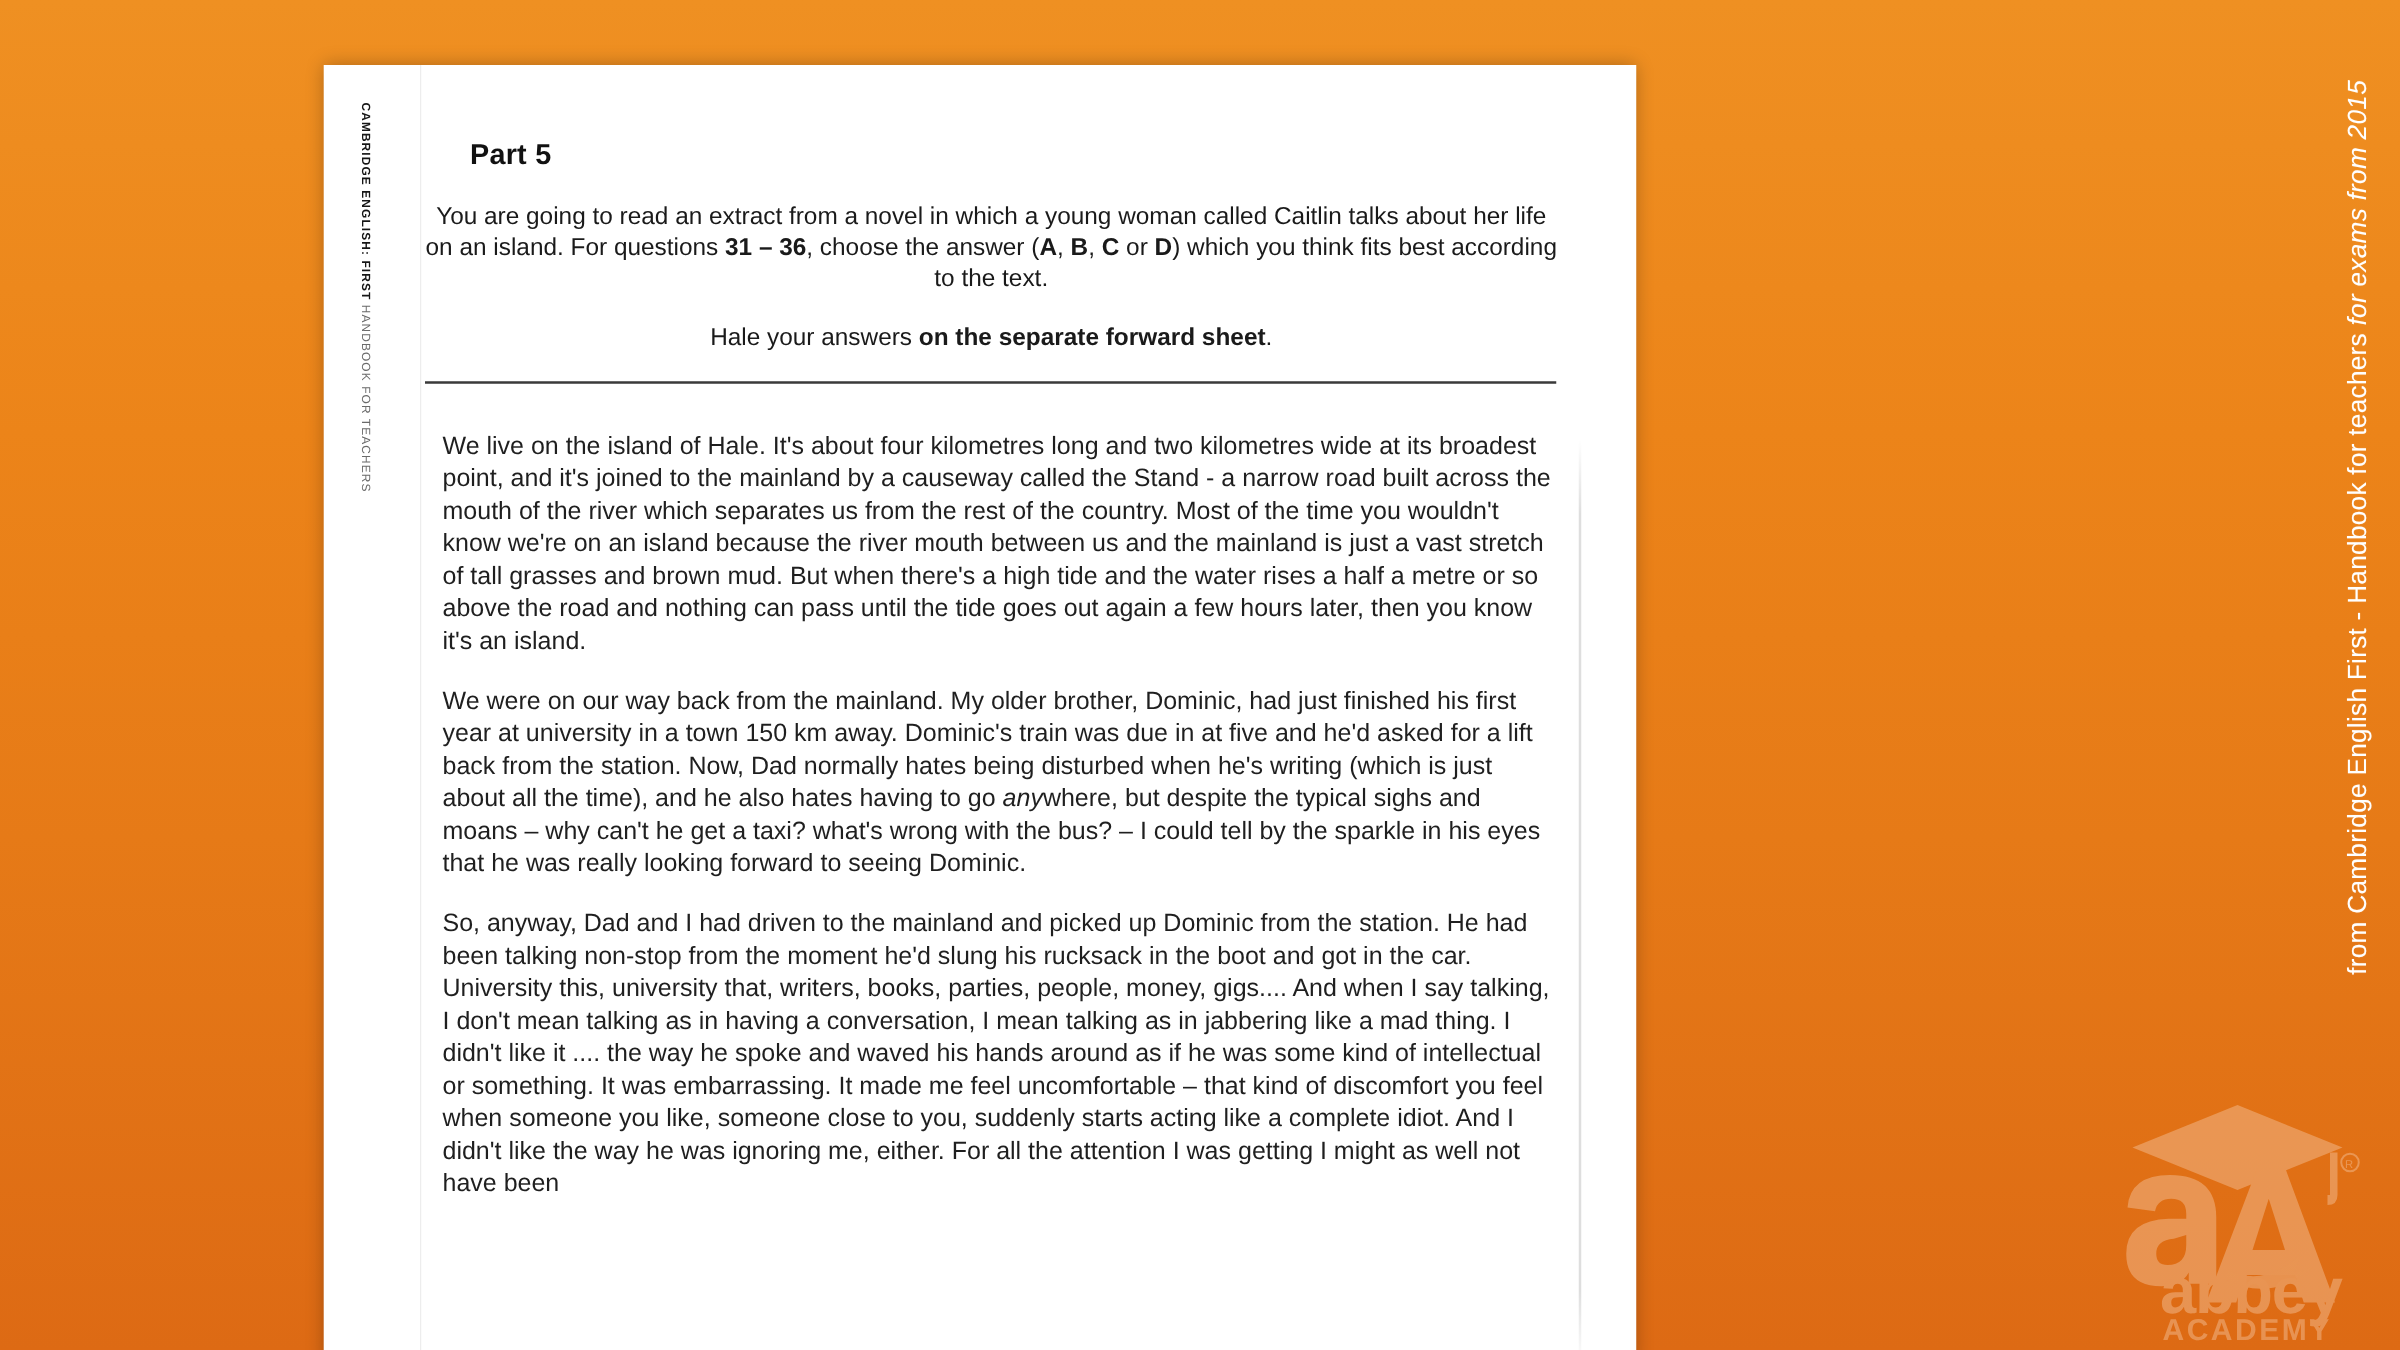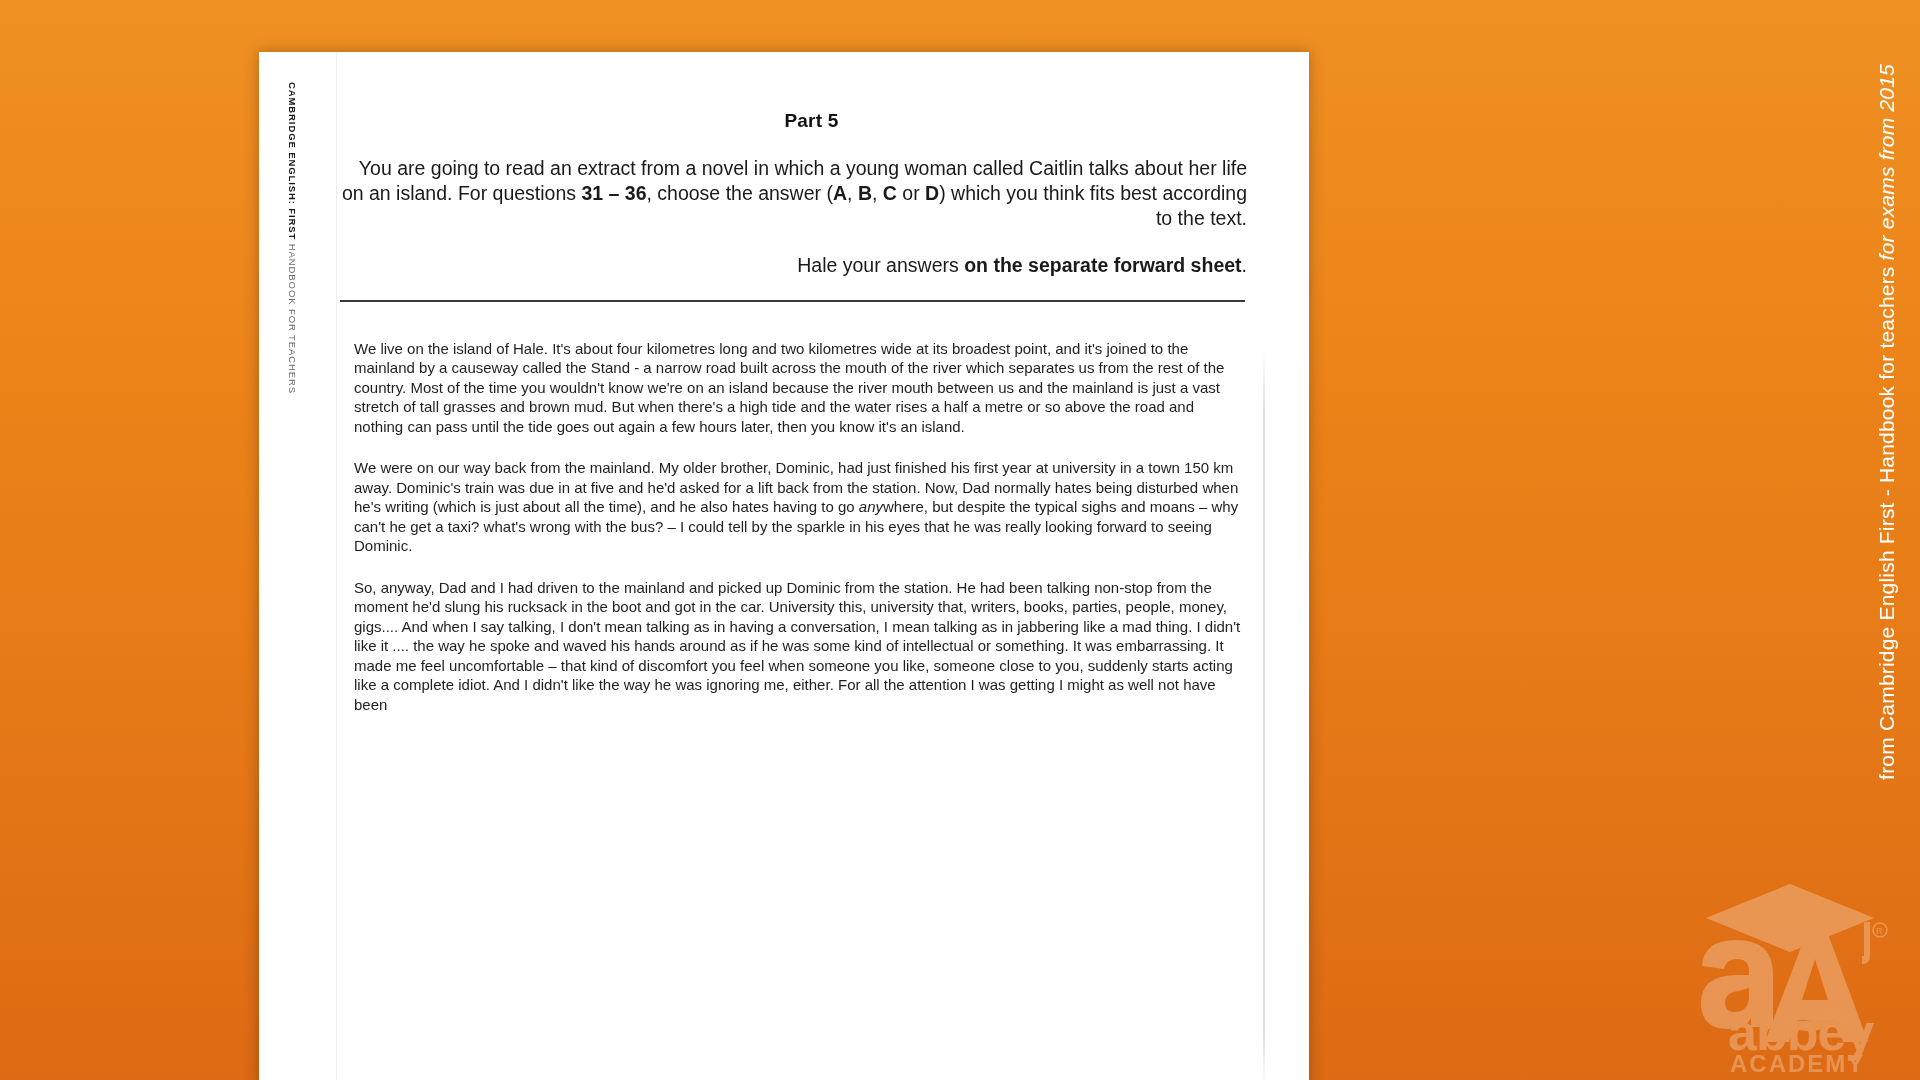--- a/index.html
+++ b/index.html
@@ -92,46 +92,46 @@
   .doc {
     position: absolute;
     left: 79px;
     top: 0;
     right: 0;
     bottom: 0;
     padding: 58px 62px 0 0;
   }
 
   .part-title {
-    text-align: center;
-    font-size: 19px;
+    text-align: left;
+    font-size: 23px;
     font-weight: bold;
     color: #111;
     margin: 0 0 24px 38px;
     letter-spacing: 0.2px;
   }
 
   .rubric {
     margin: 0 0 0 1px;
     font-size: 19.5px;
     line-height: 1.28;
     color: #1a1a1a;
-    text-align: right;
+    text-align: center;
   }
   .rubric p { margin-bottom: 22px; }
   .rubric b { font-weight: bold; }
 
   .rule {
     height: 0;
     border-top: 2px solid #3a3a3a;
     margin: 8px 2px 24px 2px;
   }
 
   .extract {
-    font-size: 15px;
+    font-size: 20px;
     line-height: 1.30;
     color: #1f1f1f;
     padding-left: 13px;
     padding-right: 6px;
     border-left: 3px solid transparent;
     margin-top: 37px;
   }
   .extract p { margin-bottom: 22px; }
   .extract p:last-child { margin-bottom: 0; }
   .extract i { font-style: italic; }

